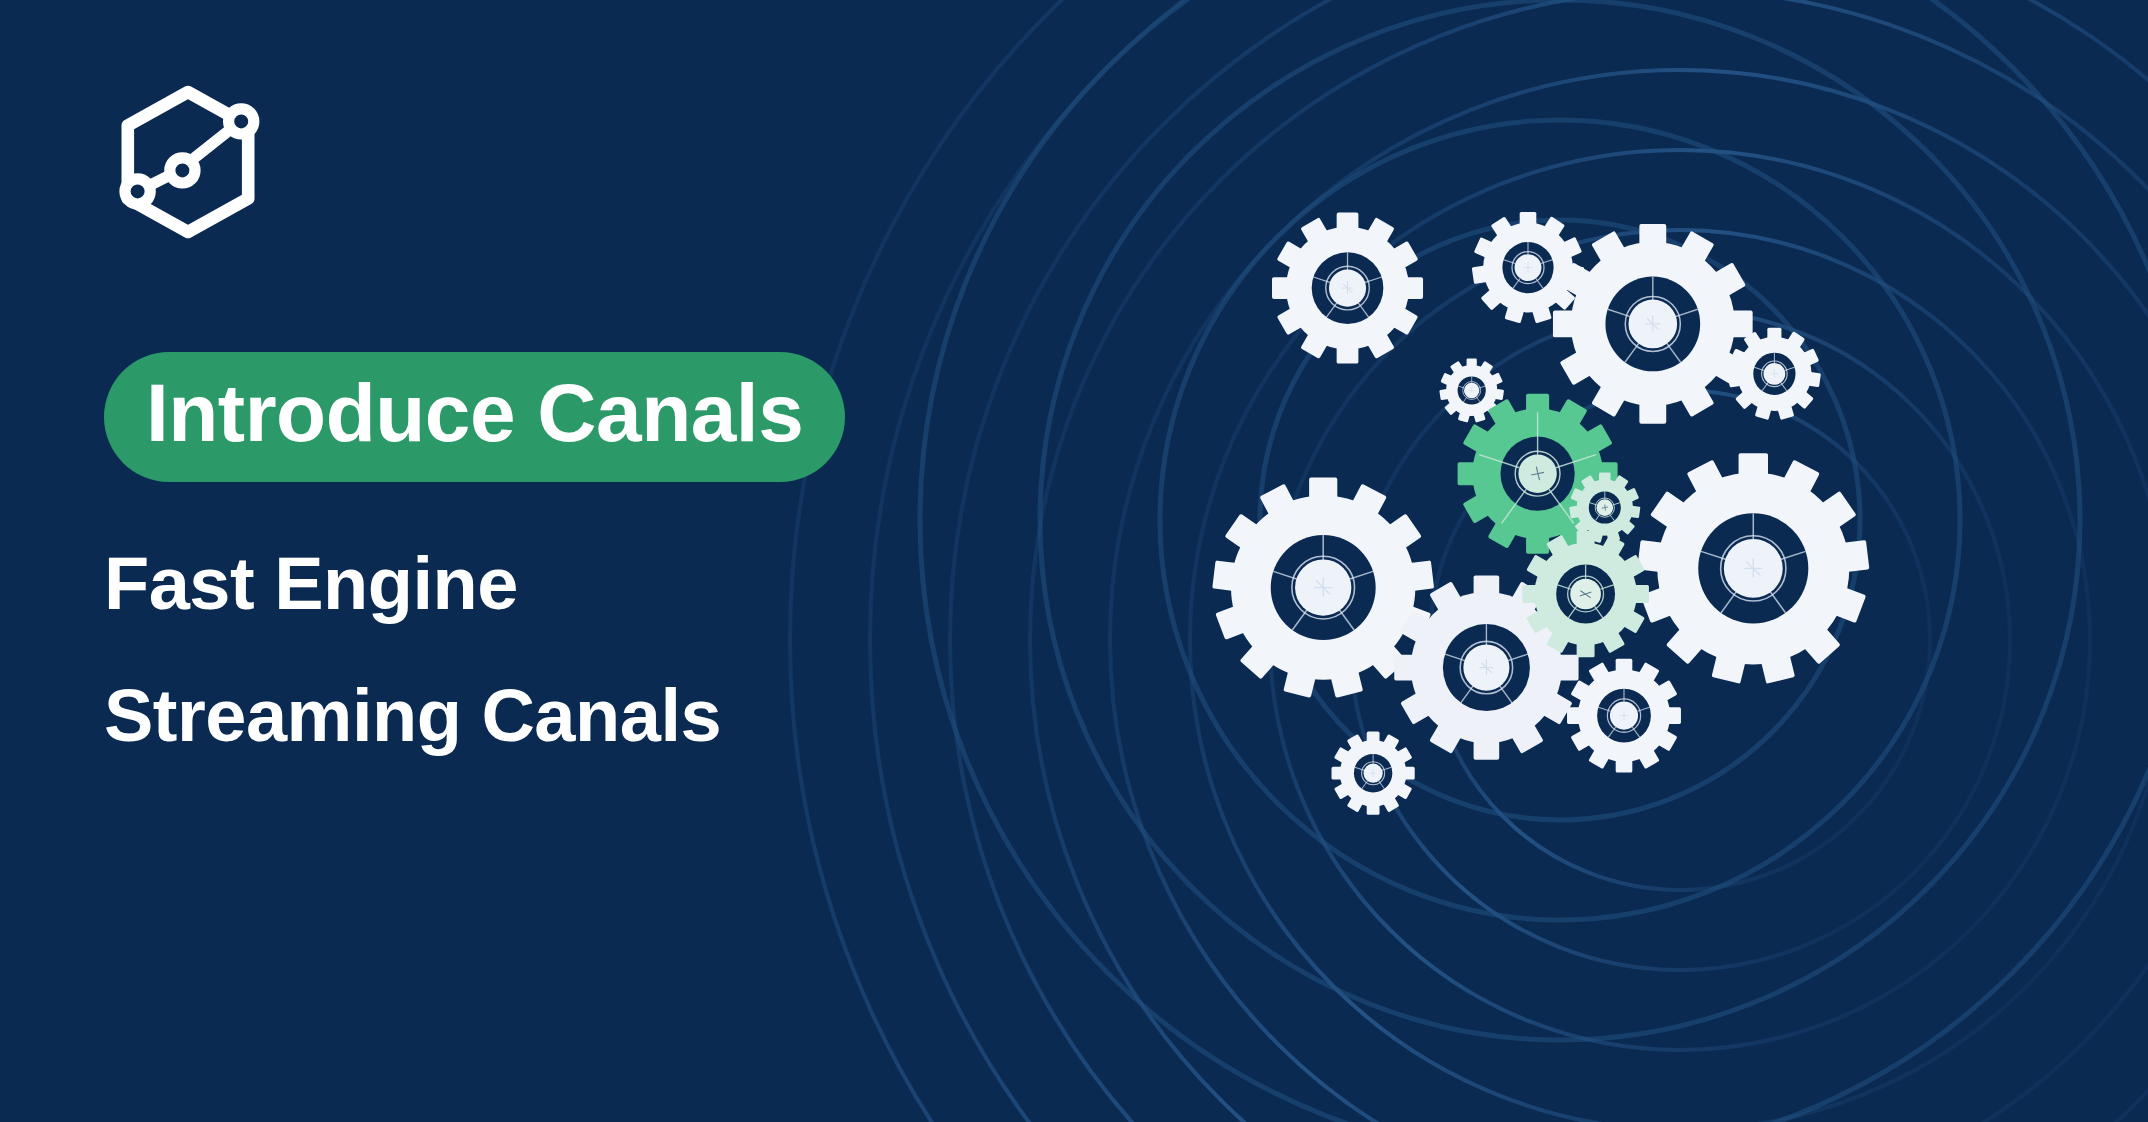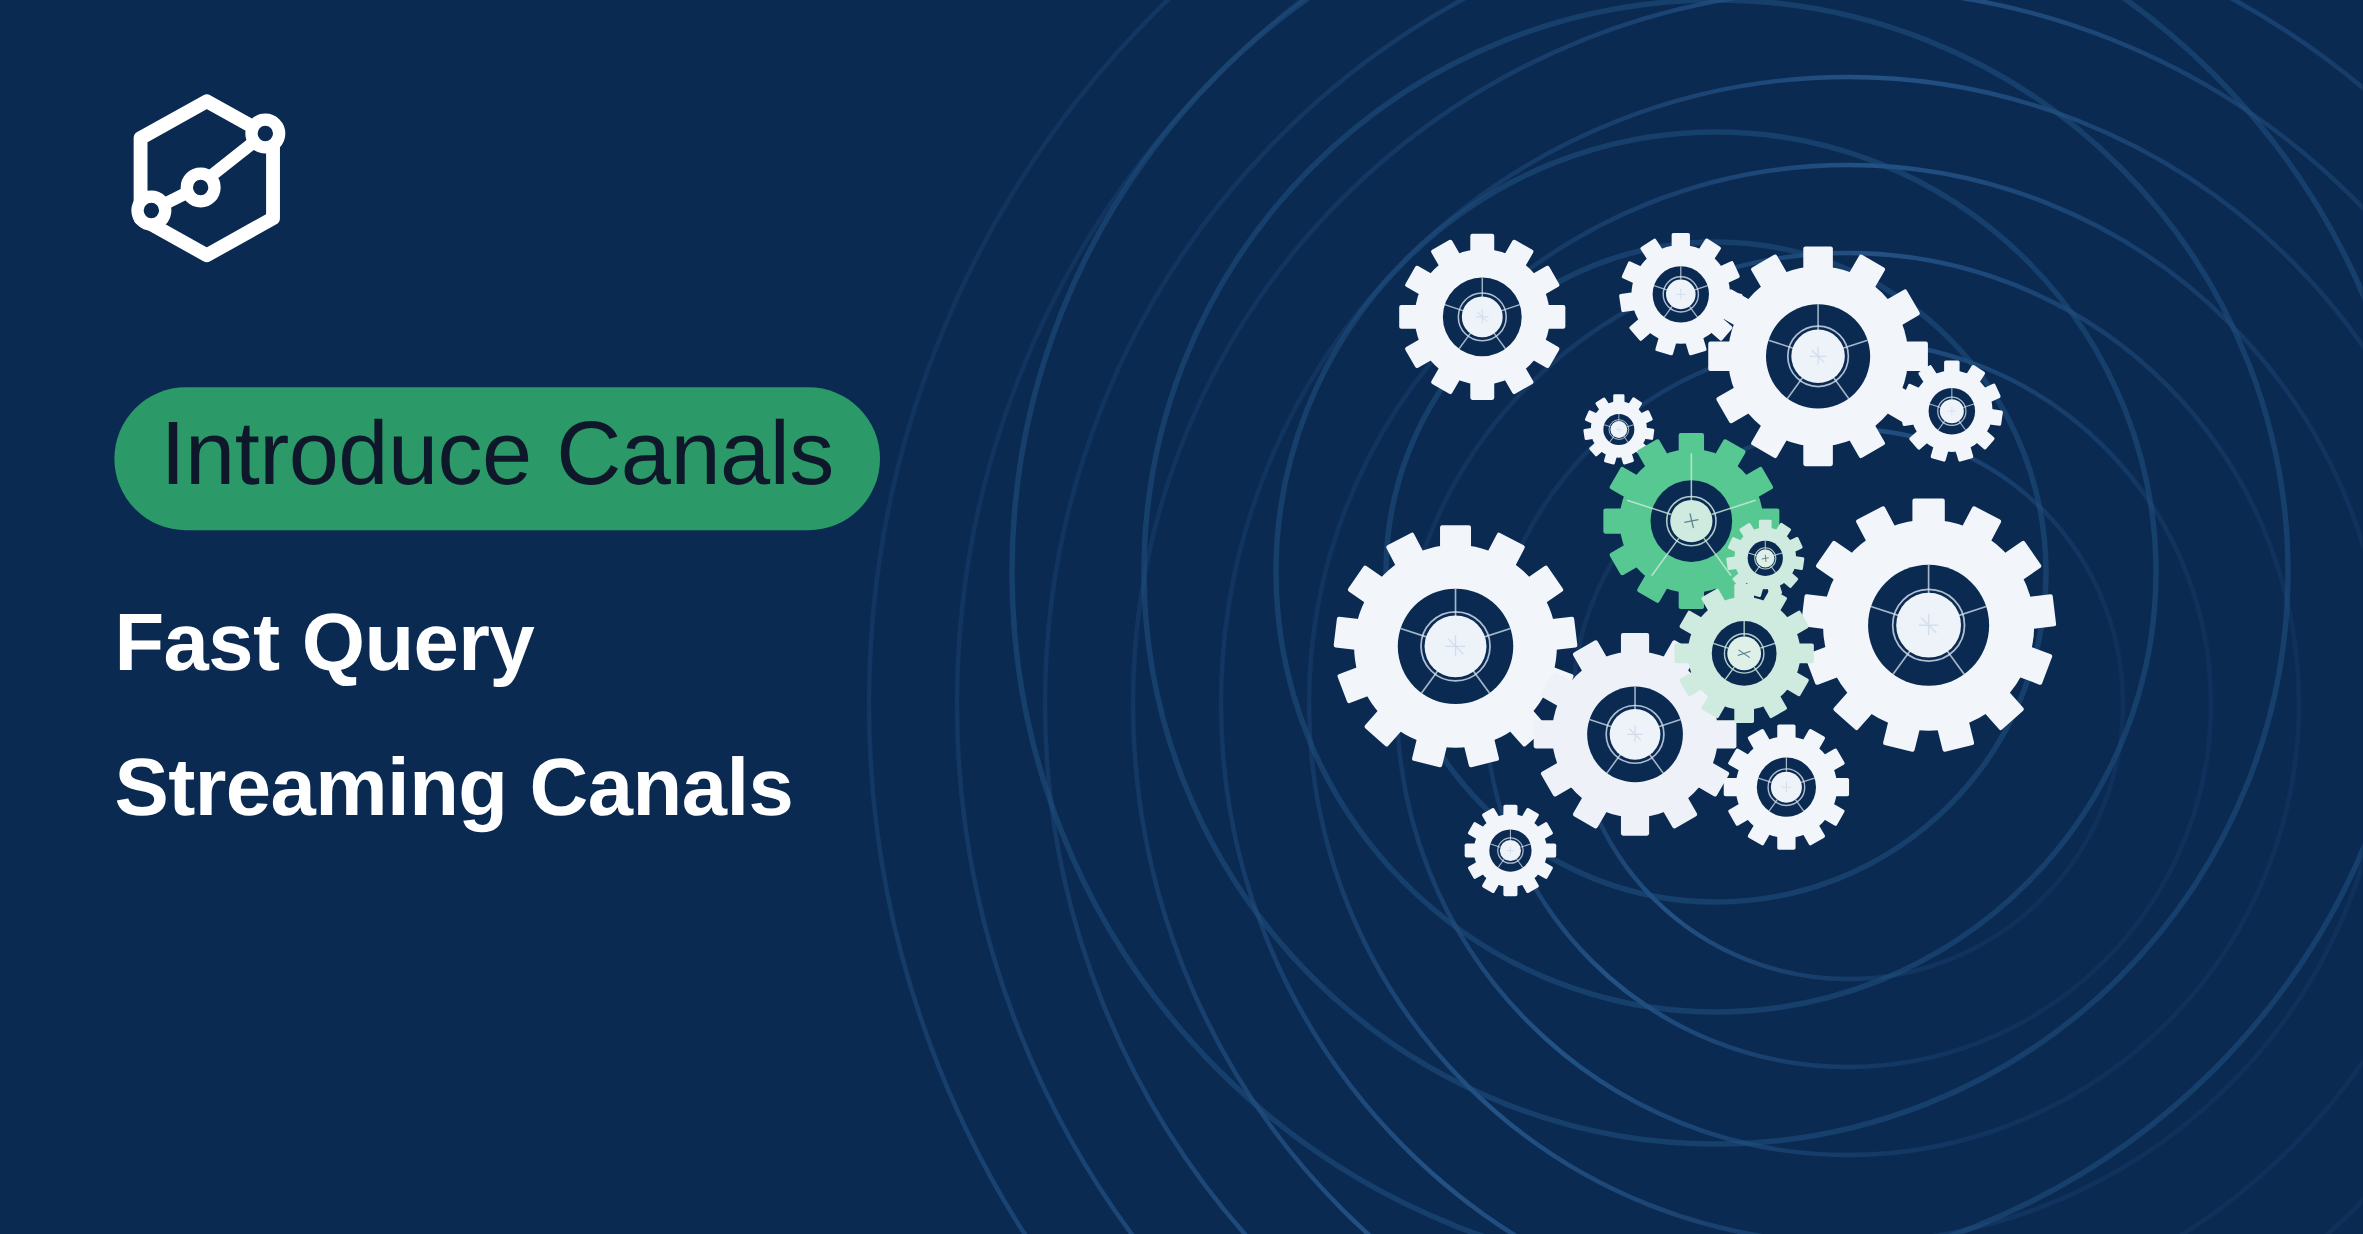--- a/index.html
+++ b/index.html
@@ -44,24 +44,24 @@
   }
   .pill {
     display: inline-block;
     background: #2b9a68;
     border-radius: 999px;
     padding: 18px 42px 26px 42px;
     box-sizing: border-box;
   }
   .pill-text {
     display: block;
-    color: #0f172a;
+    color: #ffffff;
     font-size: 82px;
     line-height: 86px;
-    font-weight: 400;
+    font-weight: 700;
     letter-spacing: -0.5px;
     white-space: nowrap;
     font-family: "Liberation Sans", sans-serif;
   }
   .headline {
     color: #ffffff;
     font-size: 74px;
     line-height: 80px;
     font-weight: 700;
     letter-spacing: -0.5px;
@@ -559,17 +559,17 @@
         <line x1="-5" y1="1" x2="5" y2="-1"></line>
         <line x1="0" y1="-5" x2="1" y2="5"></line>
       </g>
     </g>
   </svg>
 
   <div class="copy">
     <div class="pill">
       <span class="pill-text">Introduce Canals</span>
     </div>
-    <div class="headline l1">Fast Query</div>
+    <div class="headline l1">Fast Engine</div>
     <div class="headline l2">Streaming Canals</div>
   </div>
 
 </div>
 
 </body></html>

